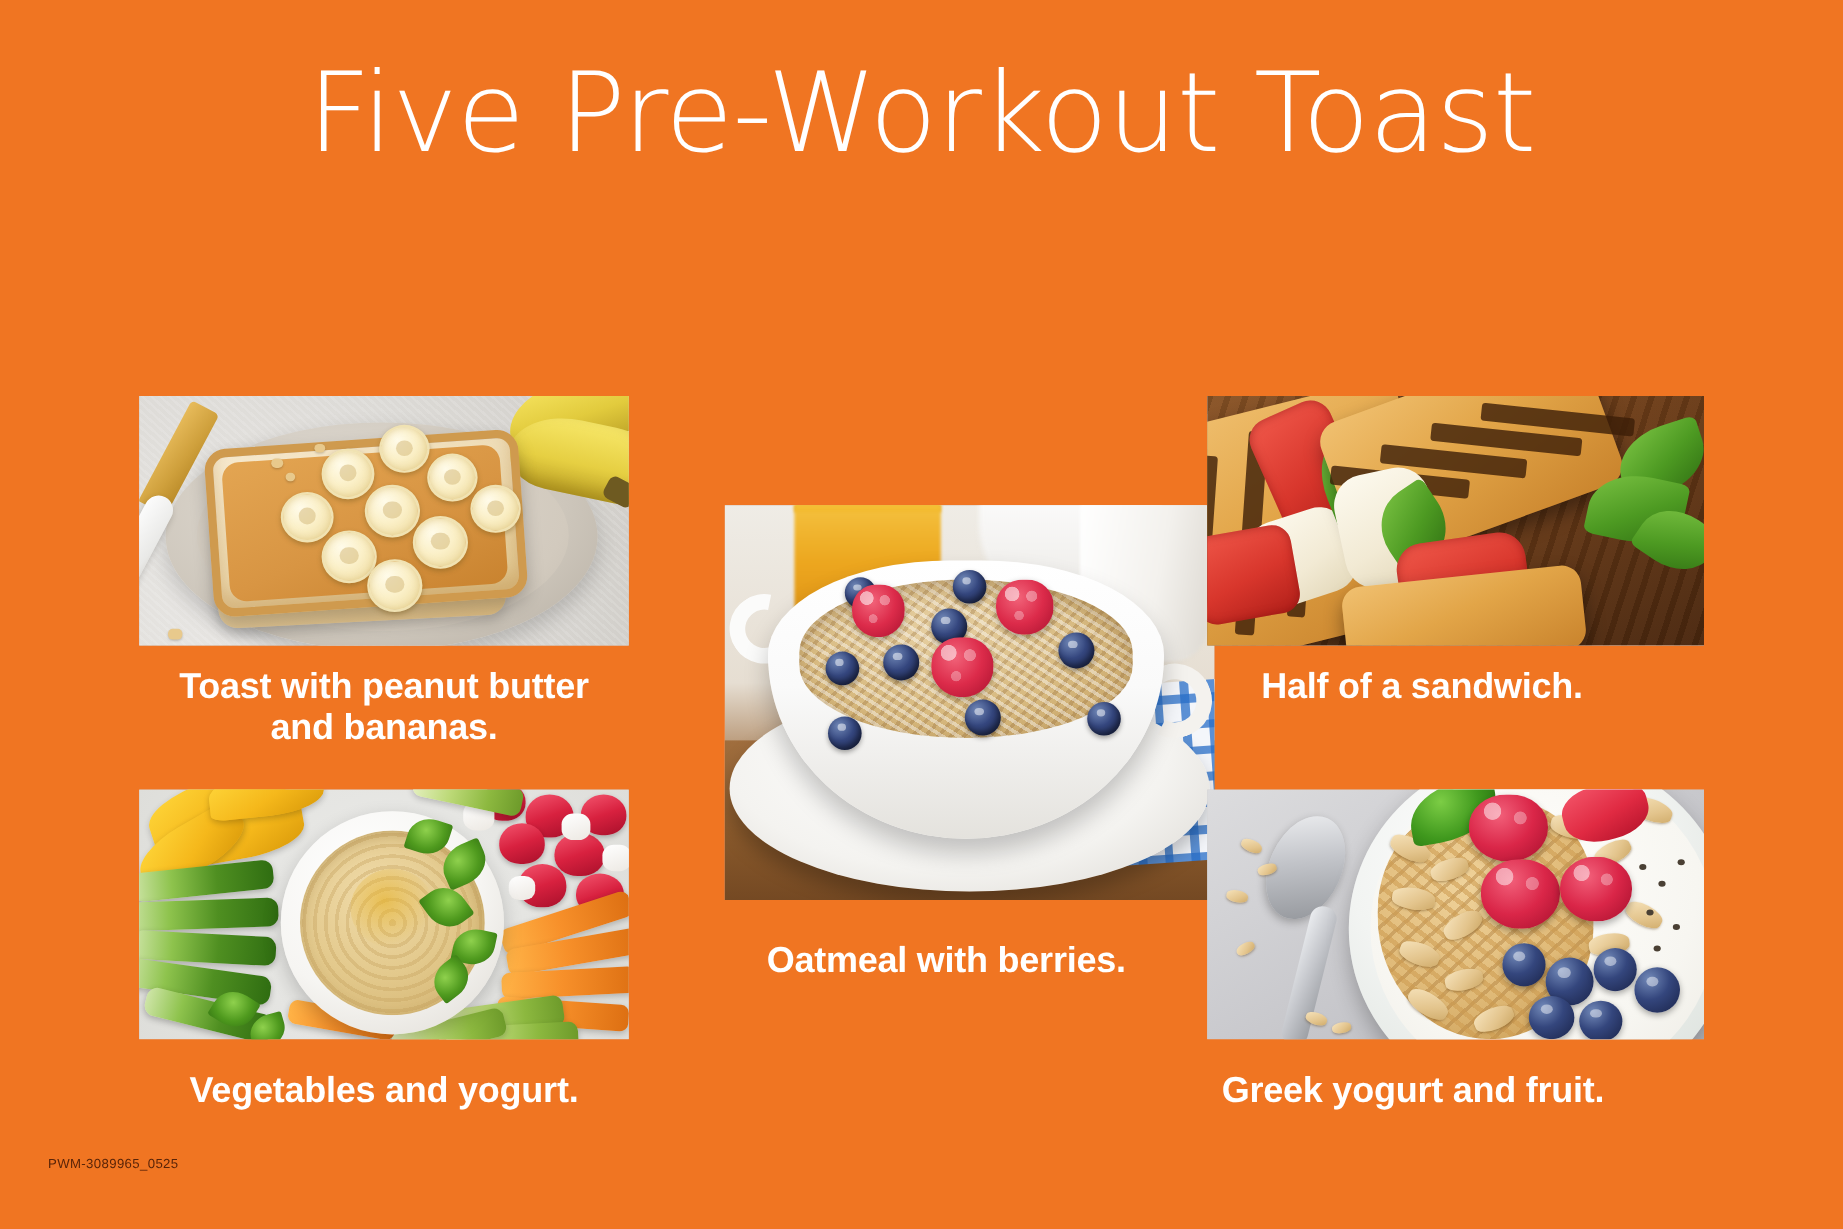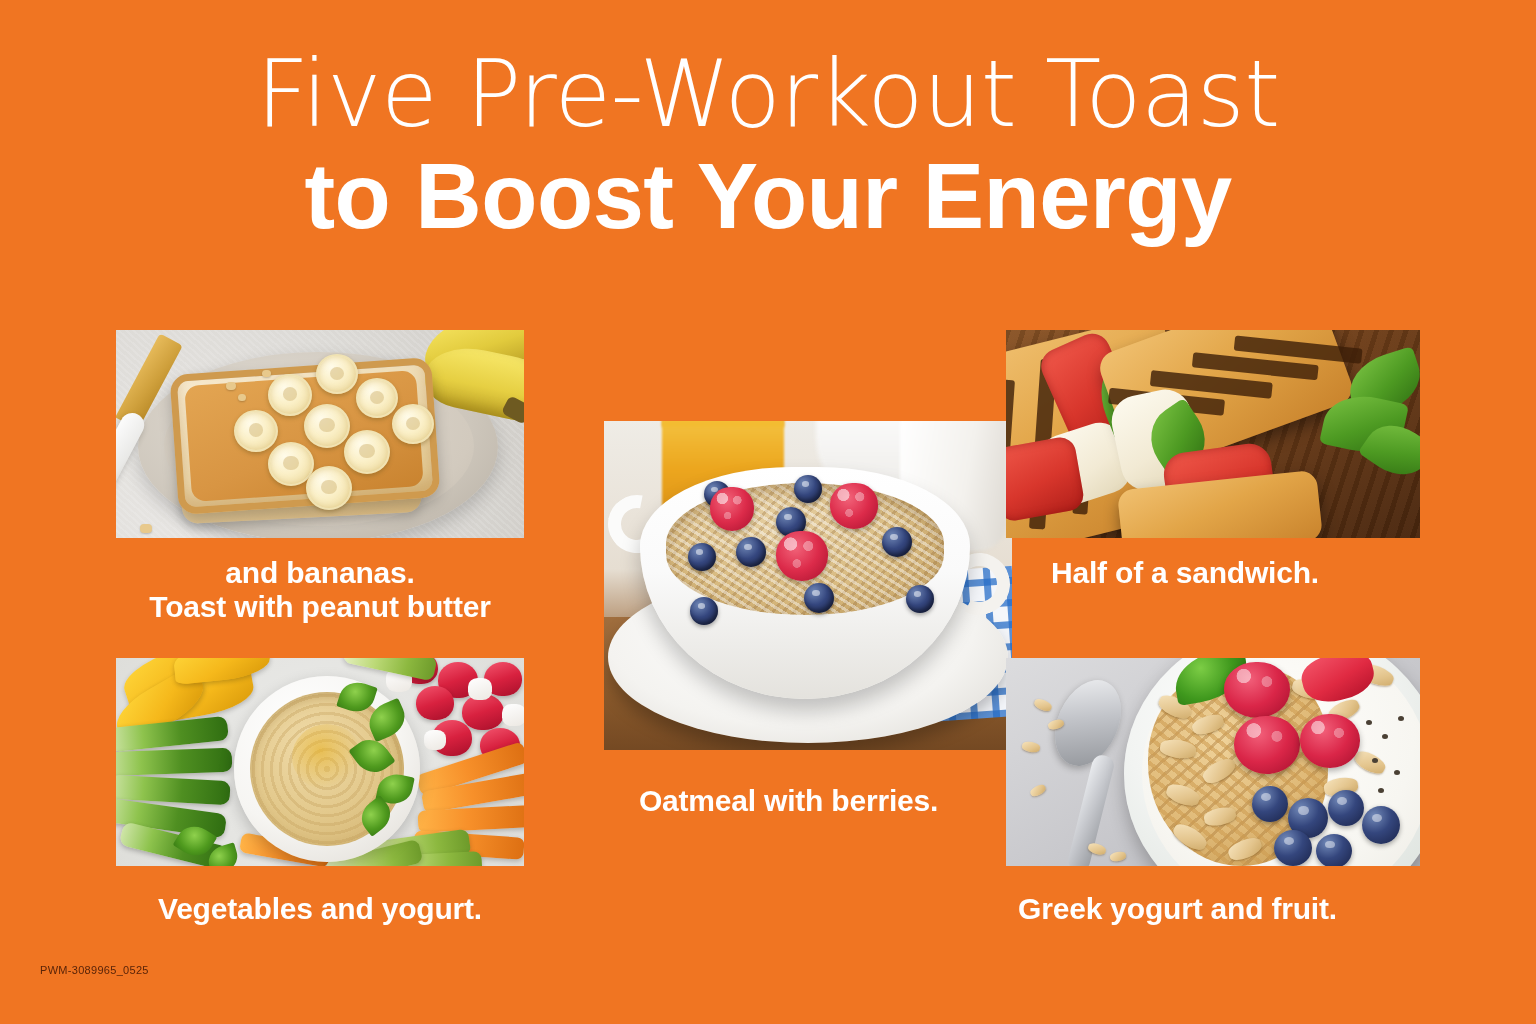--- a/index.html
+++ b/index.html
@@ -331,21 +331,20 @@
     background:radial-gradient(circle at 38% 30%, #7ccd45 0%, #3f981d 55%, #246c0f 100%);
     border-radius:70% 10% 70% 10%;
   }
   .y-chia { background:#4a4034; border-radius:50%; }
 </style>
 </head>
 <body>
 
 <div class="title-block">
   <div class="title-line1">Five Pre-Workout Toast</div>
-  <div class="title-line2">to Boost Your Energy</div>
 </div>
 
 <div class="card" id="card-toast">
   <div class="photo">
     <div class="layer t-bg"></div>
     <div class="layer t-grain"></div>
     <div class="layer t-plate"></div>
     <div class="layer t-plate-inner"></div>
     <div class="layer t-knife-blade"></div>
     <div class="layer t-knife-handle"></div>
@@ -363,22 +362,22 @@
     <div class="layer t-banana" style="left:276px;top:74px;width:42px;height:40px;"></div>
     <div class="layer t-banana" style="left:152px;top:112px;width:46px;height:44px;"></div>
     <div class="layer t-banana" style="left:228px;top:100px;width:46px;height:44px;"></div>
     <div class="layer t-banana" style="left:190px;top:136px;width:46px;height:44px;"></div>
     <div class="layer t-crumb" style="left:110px;top:52px;width:10px;height:8px;"></div>
     <div class="layer t-crumb" style="left:122px;top:64px;width:8px;height:7px;"></div>
     <div class="layer t-crumb" style="left:146px;top:40px;width:9px;height:7px;"></div>
     <div class="layer t-crumb" style="left:24px;top:194px;width:12px;height:9px;"></div>
   </div>
   <div class="caption">
+    <div>Toast with peanut butter</div>
     <div>and bananas.</div>
-    <div>Toast with peanut butter</div>
   </div>
 </div>
 
 <div class="card" id="card-veg">
   <div class="photo">
     <div class="layer v-bg"></div>
 
     <div class="layer v-pepper" style="left:6px;top:-8px;width:118px;height:46px;transform:rotate(-18deg);"></div>
     <div class="layer v-pepper" style="left:26px;top:16px;width:112px;height:42px;transform:rotate(-10deg);"></div>
     <div class="layer v-pepper" style="left:-4px;top:28px;width:96px;height:40px;transform:rotate(-30deg);"></div>

